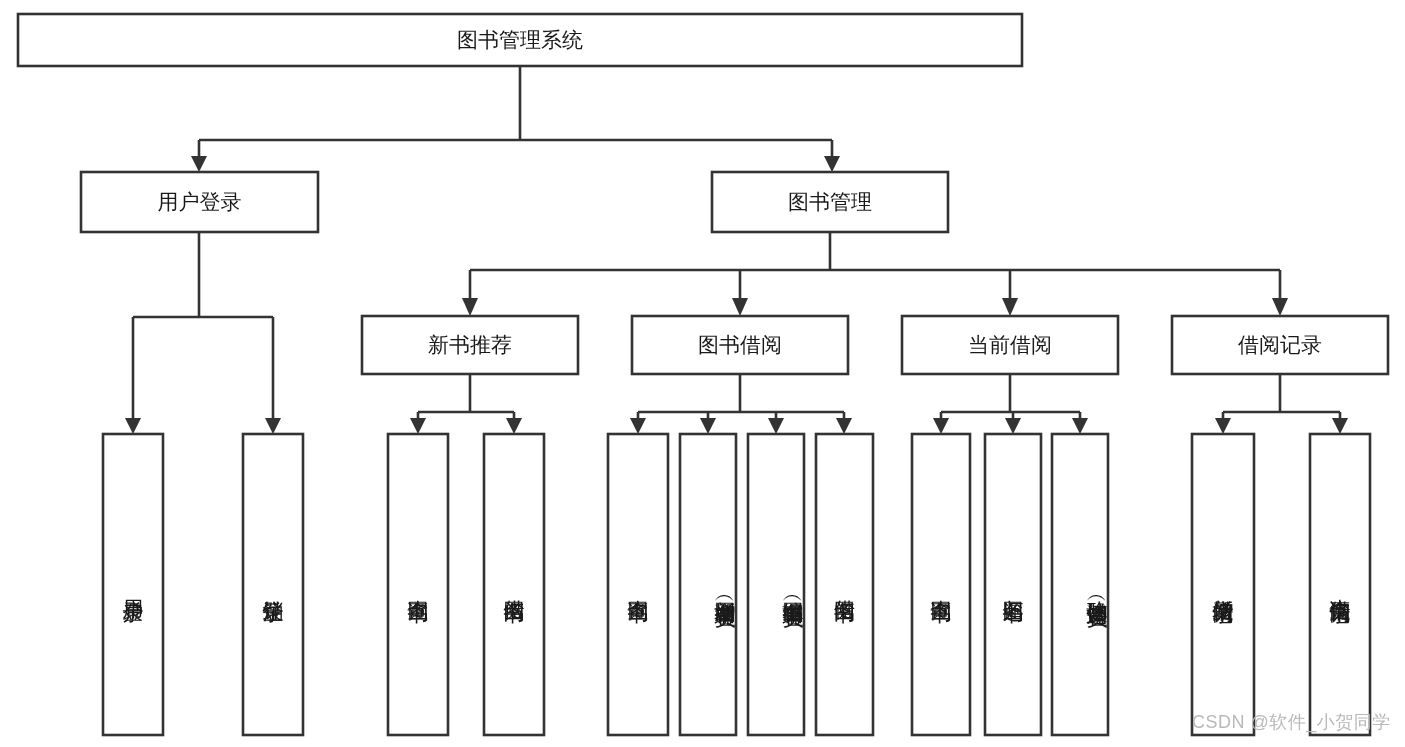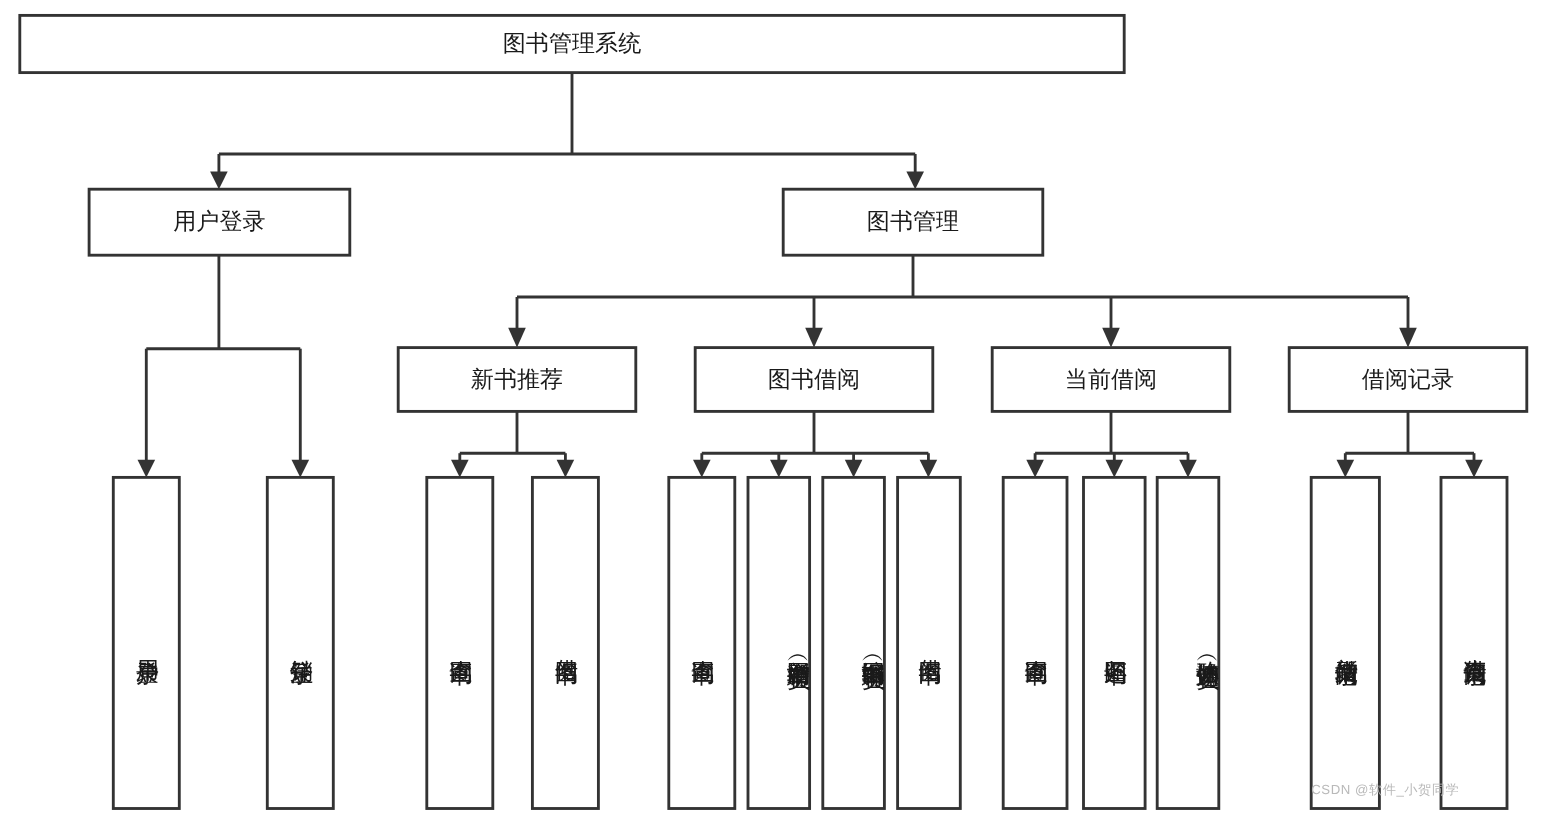--- a/index.html
+++ b/index.html
@@ -61,21 +61,21 @@
     display: flex;
     align-items: center;
     justify-content: center;
     text-align: center;
     white-space: nowrap;
     pointer-events: none;
   }
   .watermark {
     position: absolute;
     font-family: "Liberation Sans", "DejaVu Sans", sans-serif;
-    font-size: 12px;
+    font-size: 18px;
     color: #b9b9b9;
     white-space: nowrap;
     letter-spacing: 0.5px;
     text-align: right;
   }
 </style>
 </head>
 <body>
 
 <div id="diagram-root">

